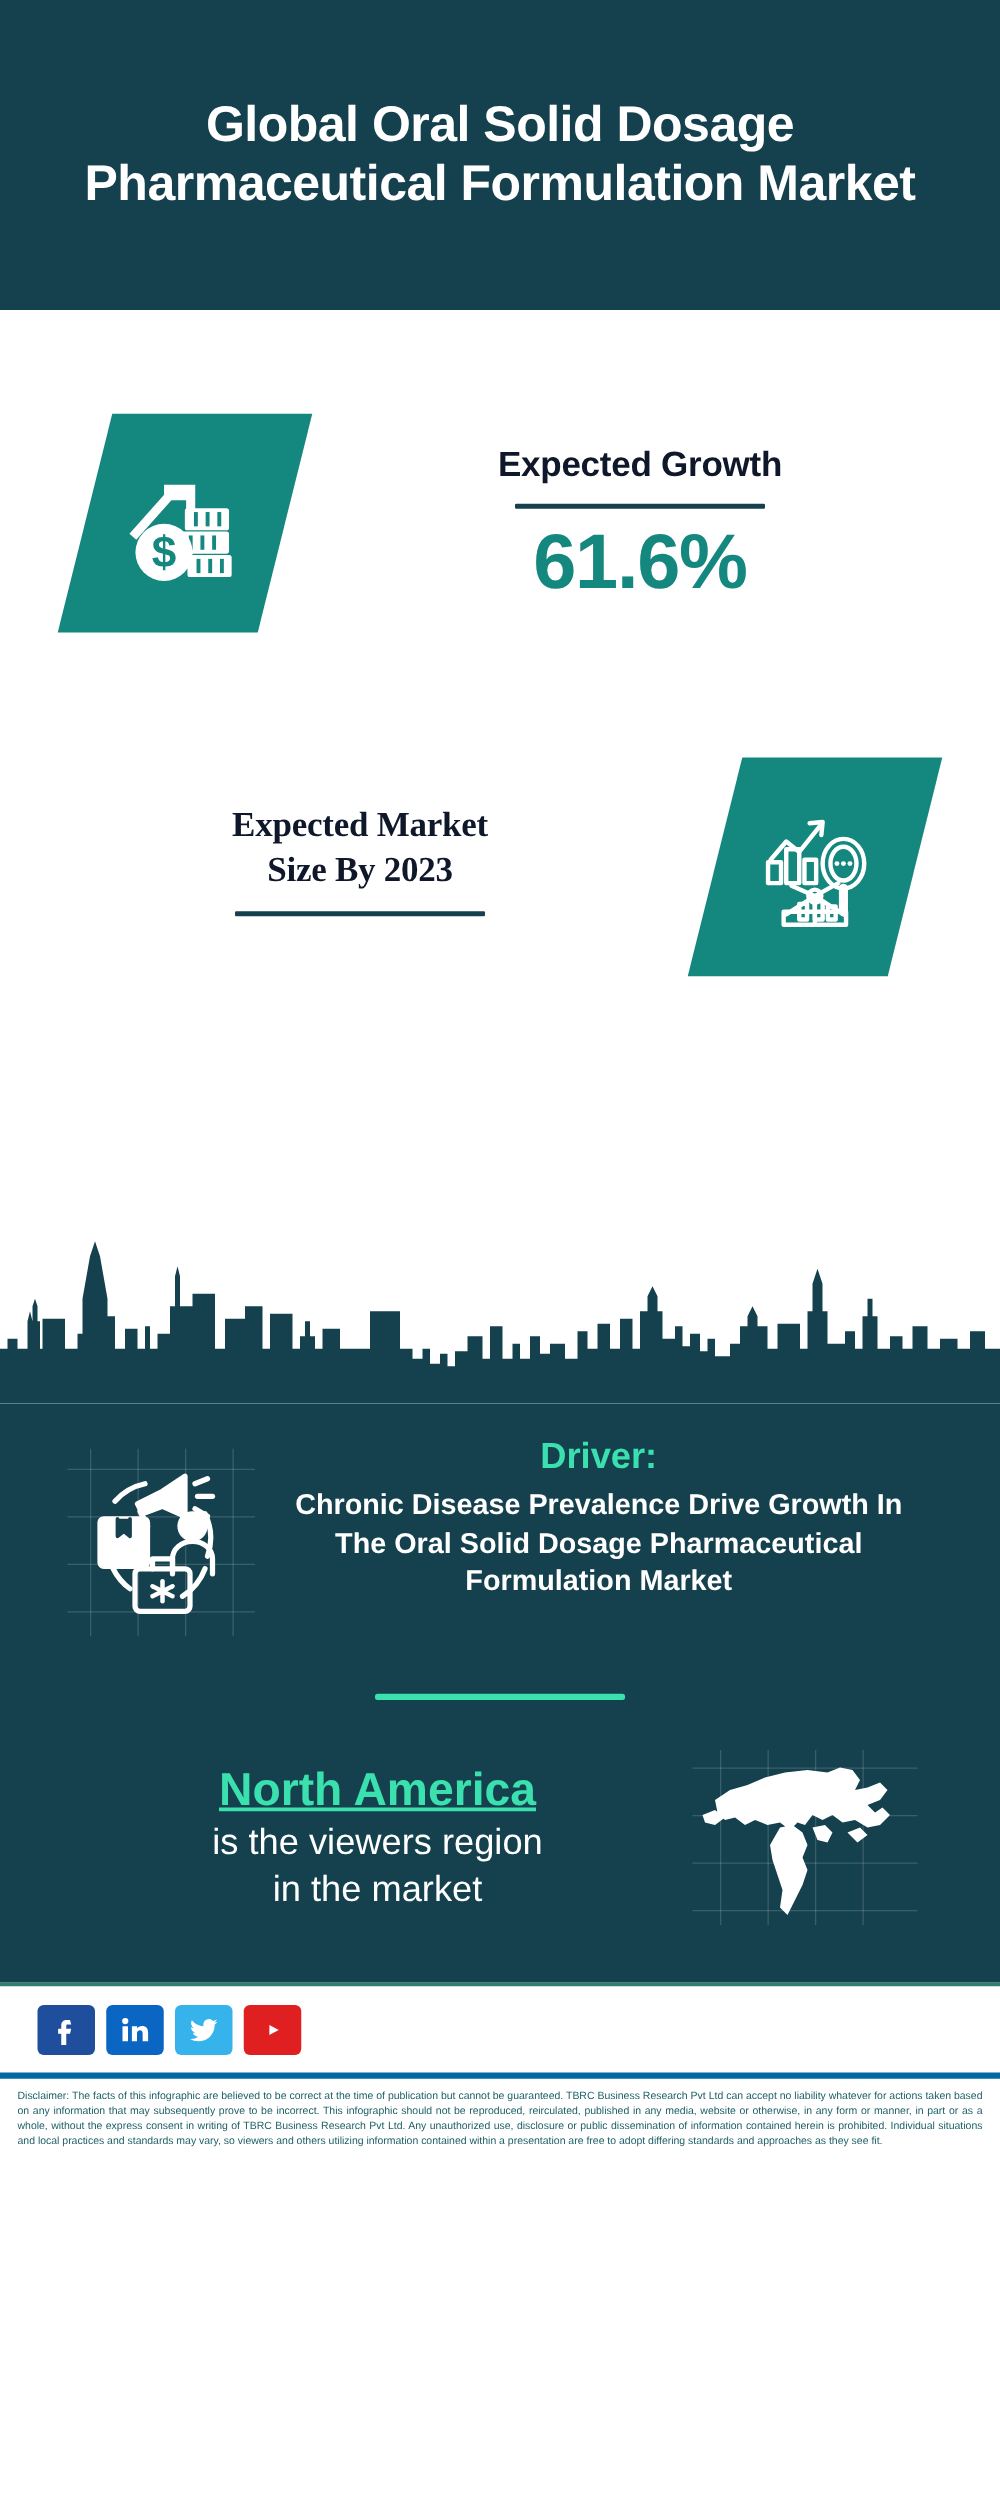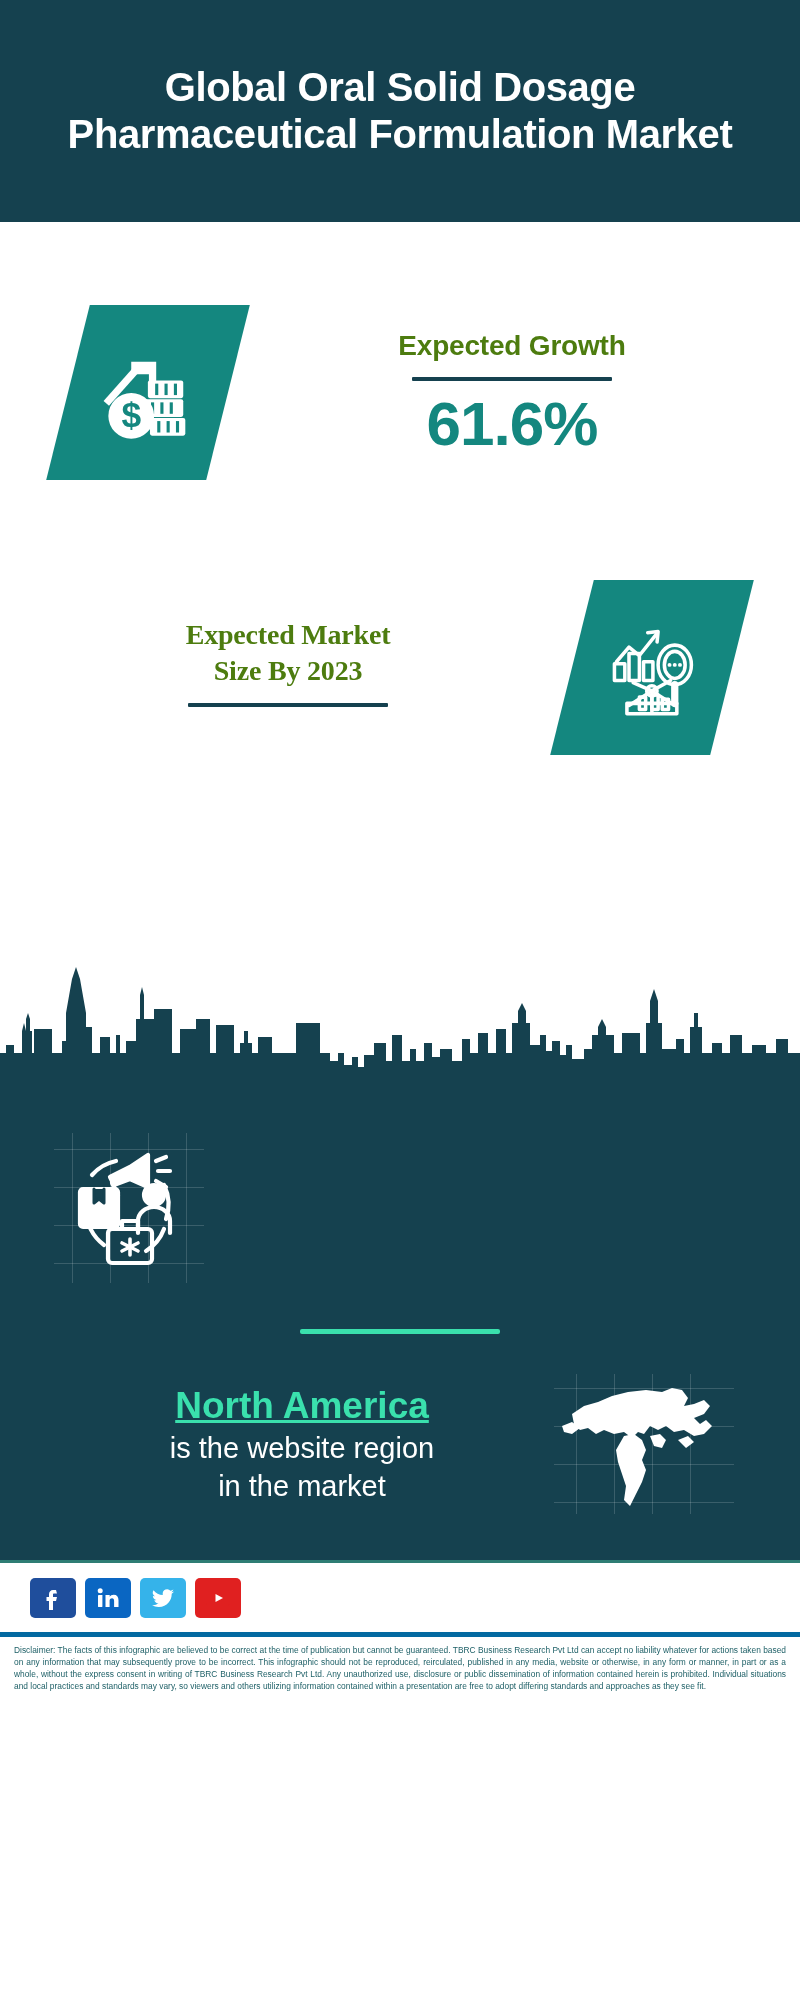--- a/index.html
+++ b/index.html
@@ -12,21 +12,21 @@
   .page {
     position: relative;
     width: 800px;
     height: 2000px;
     overflow: hidden;
     background: #ffffff;
   }
 
   
   .header {
-    height: 222px;
+    height: 248px;
     background: #15414f;
     display: flex;
     align-items: center;
     padding: 0 40px;
   }
   .header-title {
     color: #ffffff;
     font-size: 40px;
     font-weight: bold;
     line-height: 1.18;
@@ -65,21 +65,21 @@
     height: 112px;
     display: flex;
     align-items: center;
     justify-content: center;
   }
   .badge.left { margin-left: 38px; margin-right: 26px; }
   .badge.right { margin-left: 26px; margin-right: 38px; }
 
   .stat-text { flex: 1 1 auto; text-align: center; }
   .stat-label {
-    color: #4d7c0f;
+    color: #0f172a;
     font-size: 28px;
     font-weight: bold;
     line-height: 1.28;
     letter-spacing: -0.2px;
   }
   .stat-rule {
     width: 200px;
     height: 4px;
     background: #15414f;
     margin: 14px auto 10px auto;
@@ -340,28 +340,32 @@
             <rect x="54" y="96" width="44" height="34" rx="4"></rect>
             <path d="M68 96 L68 88 L84 88 L84 96"></path>
             <g stroke-width="3.6">
               <path d="M76 106 L76 122"></path>
               <path d="M68 110 L84 118"></path>
               <path d="M84 110 L68 118"></path>
             </g>
           </g>
         </svg>
       </div>
+      <div class="driver-text">
+        <div class="driver-heading">Driver:</div>
+        <div class="driver-body">Chronic Disease Prevalence Drive Growth In The Oral Solid Dosage Pharmaceutical Formulation Market</div>
+      </div>
     </div>
 
     <div class="divider-mint"></div>
 
     <div class="region-row">
       <div class="region-text">
         <div class="region-name">North America</div>
-        <div class="region-sub">is the website region</div>
+        <div class="region-sub">is the viewers region</div>
         <div class="region-sub">in the market</div>
       </div>
       <div class="map-box">
         <div class="grid-lines">
           <i style="left:22px;top:0;width:1px;height:140px"></i>
           <i style="left:60px;top:0;width:1px;height:140px"></i>
           <i style="left:98px;top:0;width:1px;height:140px"></i>
           <i style="left:136px;top:0;width:1px;height:140px"></i>
           <i style="top:14px;left:0;height:1px;width:180px"></i>
           <i style="top:52px;left:0;height:1px;width:180px"></i>

